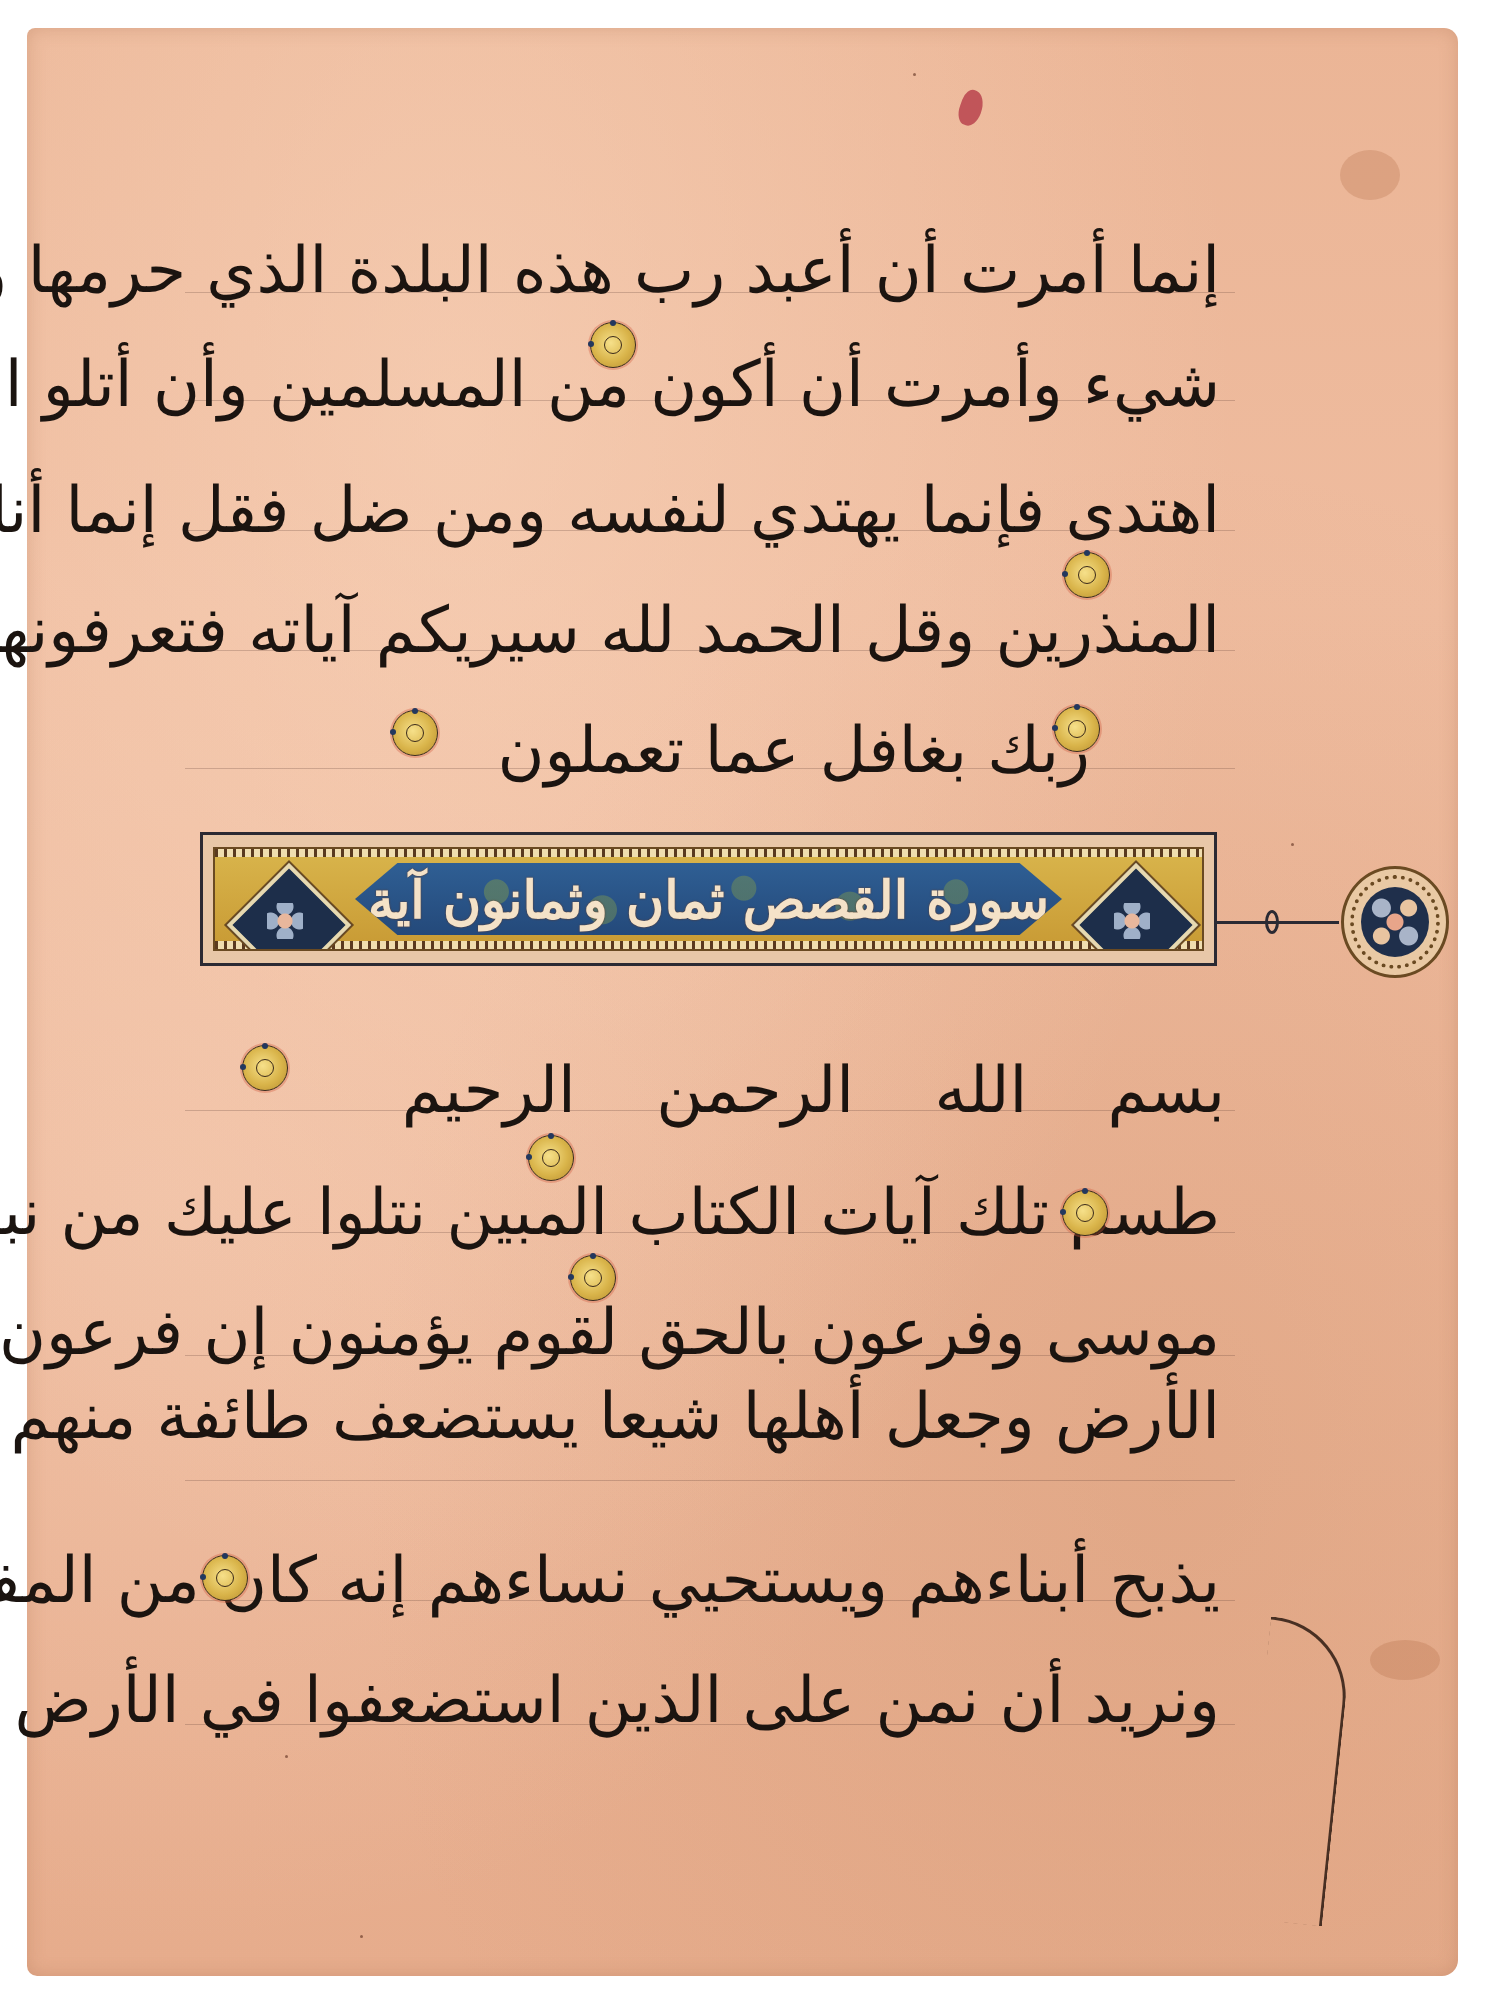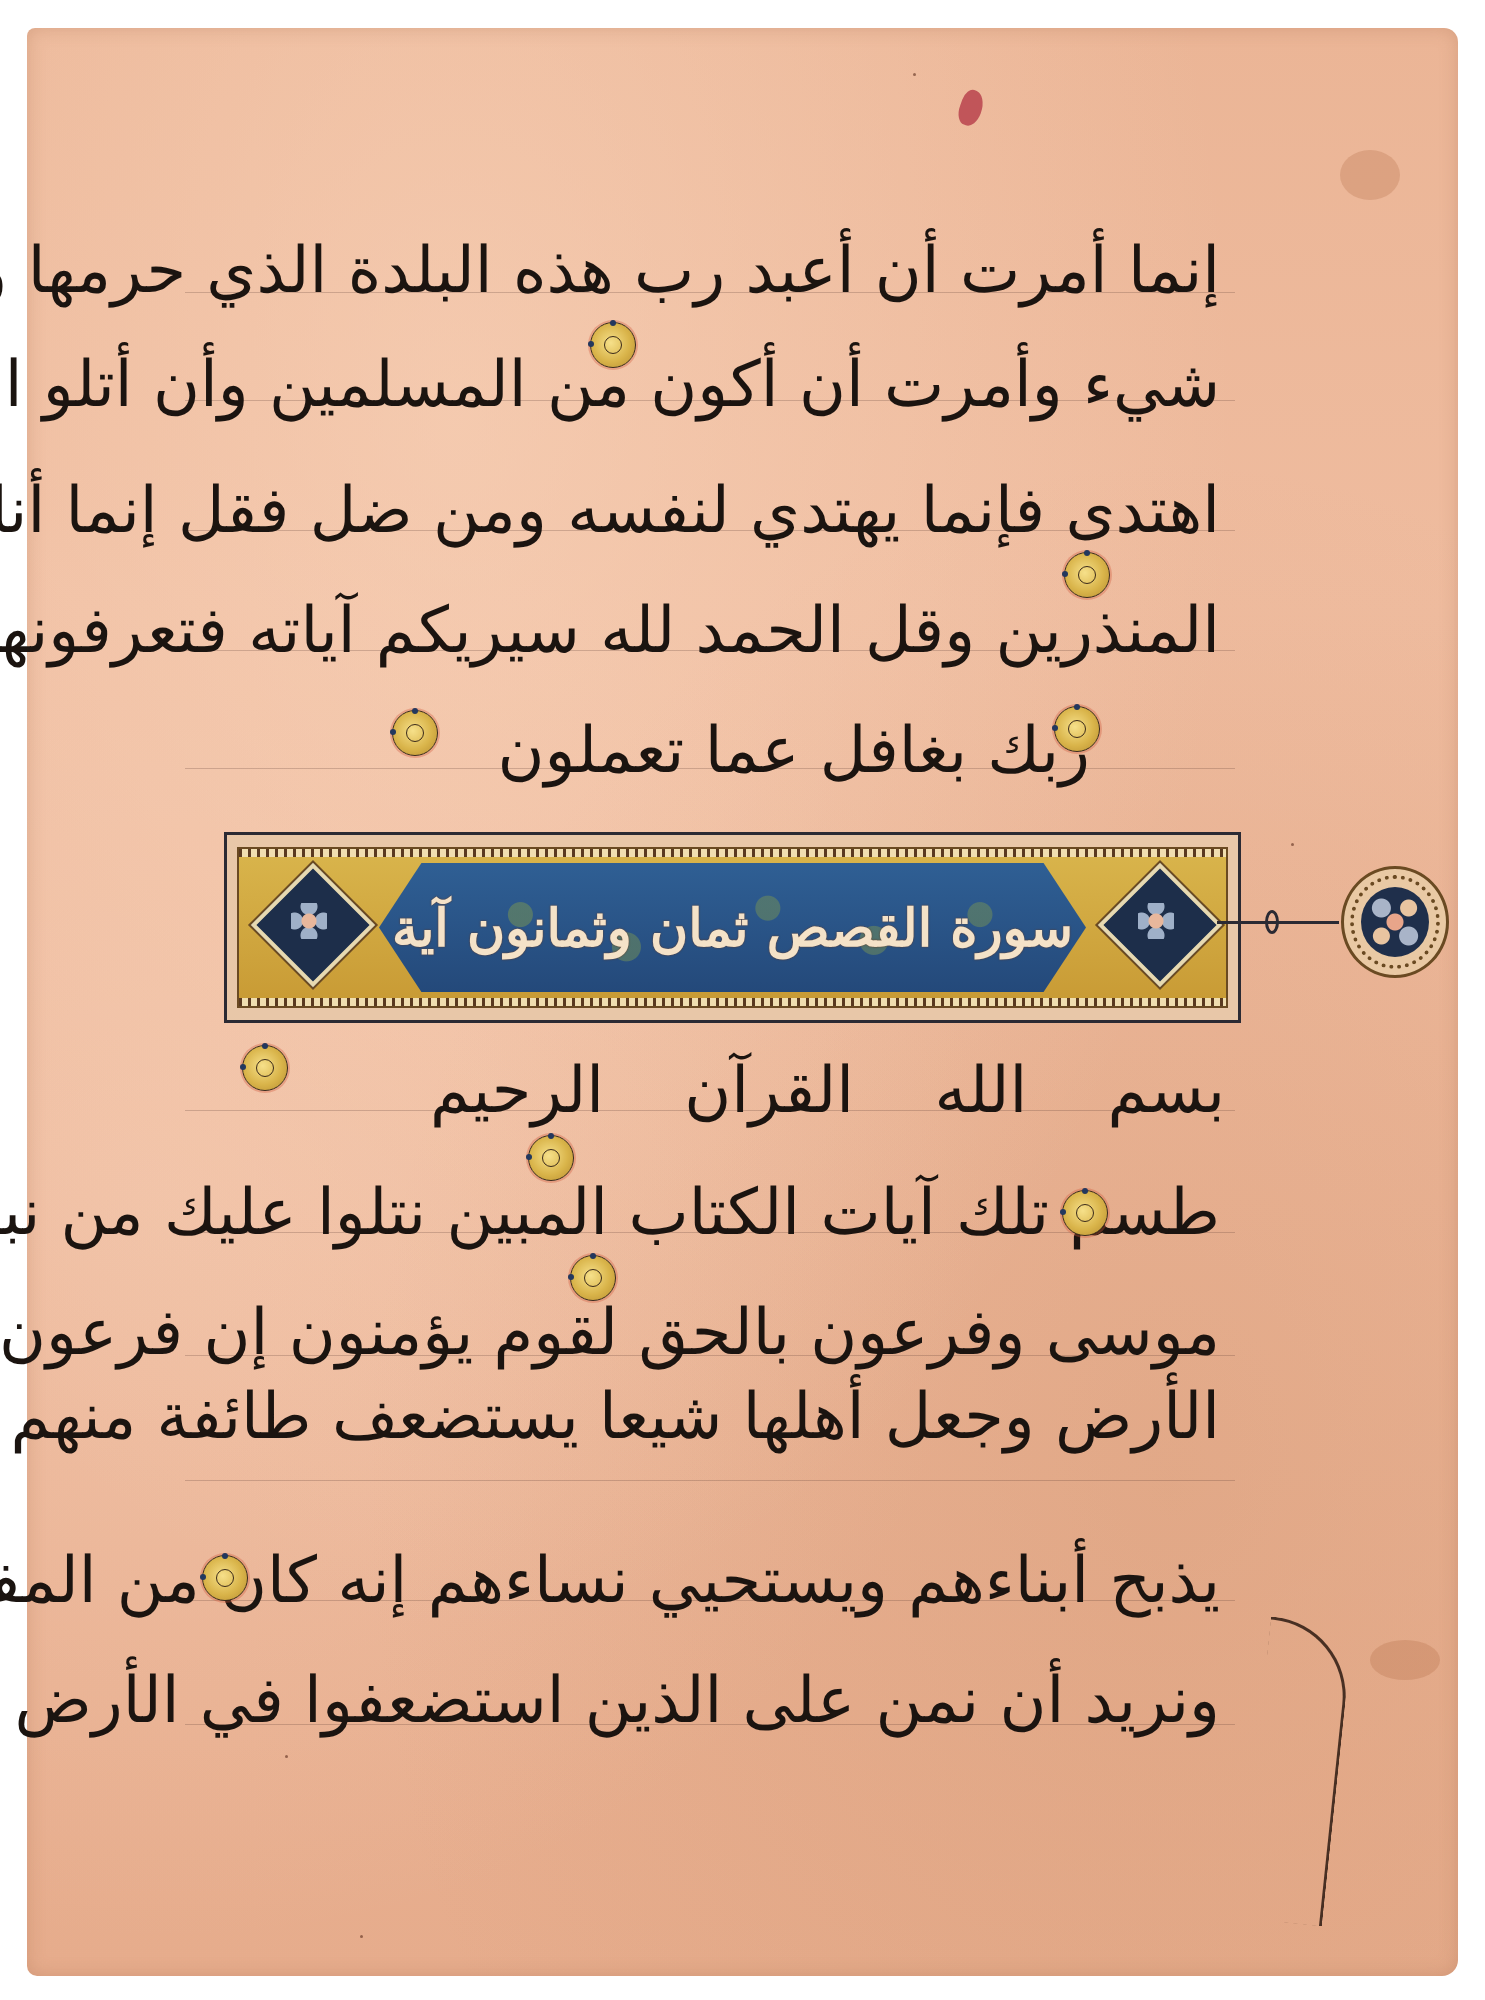--- a/index.html
+++ b/index.html
@@ -41,22 +41,22 @@
     box-shadow: 0 0 0 2px rgba(210,90,60,0.35);
   }
   .rosette::before {
     content: ""; position: absolute; left: 13px; top: 13px; width: 16px; height: 16px; border-radius: 50%;
     border: 1.5px solid #3b2a1a;
   }
   .rosette .dot { position: absolute; width: 6px; height: 6px; border-radius: 50%; background: #23385e; }
 
   
   .heading-band {
-    position: absolute; left: 200px; top: 832px; width: 1017px; height: 191px;
-    border: 3px solid #2b2a33; background: #e8c7a8; box-sizing: border-box; margin-left: 24px;
+    position: absolute; left: 200px; top: 832px; width: 1017px; height: 134px;
+    border: 3px solid #2b2a33; background: #e8c7a8; box-sizing: border-box;
   }
   .heading-inner {
     position: absolute; left: 10px; top: 12px; right: 10px; bottom: 12px;
     background: linear-gradient(180deg, #d9b54c, #c89a34);
     border: 2px solid #6a4a22;
     overflow: hidden;
   }
   .heading-inner .dotted-border {
     position: absolute; left: 0; right: 0; height: 8px;
     background: repeating-linear-gradient(90deg, #5a3a20 0 3px, #f0deb0 3px 9px);
@@ -191,21 +191,21 @@
   <div class="core"></div>
 </div>
 
 <div class="rule-line" style="left:185px;top:1110px;width:1050px;"></div>
 <div class="rule-line" style="left:185px;top:1232px;width:1050px;"></div>
 <div class="rule-line" style="left:185px;top:1355px;width:1050px;"></div>
 <div class="rule-line" style="left:185px;top:1480px;width:1050px;"></div>
 <div class="rule-line" style="left:185px;top:1600px;width:1050px;"></div>
 <div class="rule-line" style="left:185px;top:1724px;width:1050px;"></div>
 
-<div class="text-line" style="top:1058px; right:260px; word-spacing:60px;">بسم الله القرآن الرحيم</div>
+<div class="text-line" style="top:1058px; right:260px; word-spacing:60px;">بسم الله الرحمن الرحيم</div>
 <div class="text-line justify" style="top:1180px;">طسم تلك آيات الكتاب المبين نتلوا عليك من نبإ</div>
 <div class="text-line justify" style="top:1300px;">موسى وفرعون بالحق لقوم يؤمنون إن فرعون علا في</div>
 <div class="text-line justify" style="top:1384px;">الأرض وجعل أهلها شيعا يستضعف طائفة منهم</div>
 <div class="text-line justify" style="top:1548px;">يذبح أبناءهم ويستحيي نساءهم إنه كان من المفسدين</div>
 <div class="text-line justify" style="top:1668px;">ونريد أن نمن على الذين استضعفوا في الأرض ونجعلهم</div>
 
 <div class="rosette" style="left:242px;top:1045px;">
     <span class="dot" style="left:-3px;top:18px;"></span>
     <span class="dot" style="left:19px;top:-3px;"></span>
   </div>

